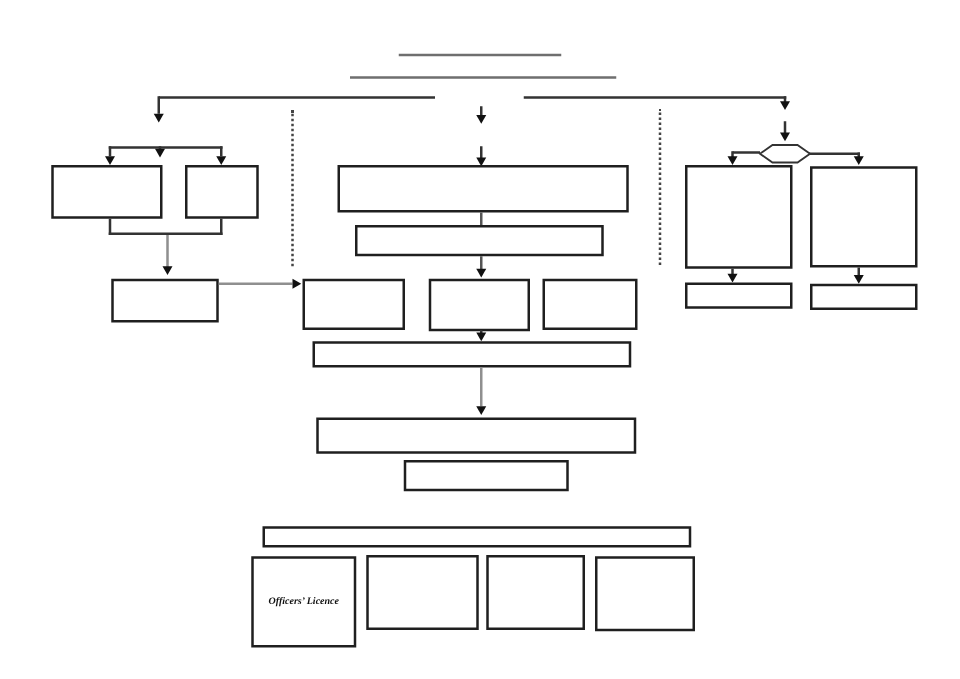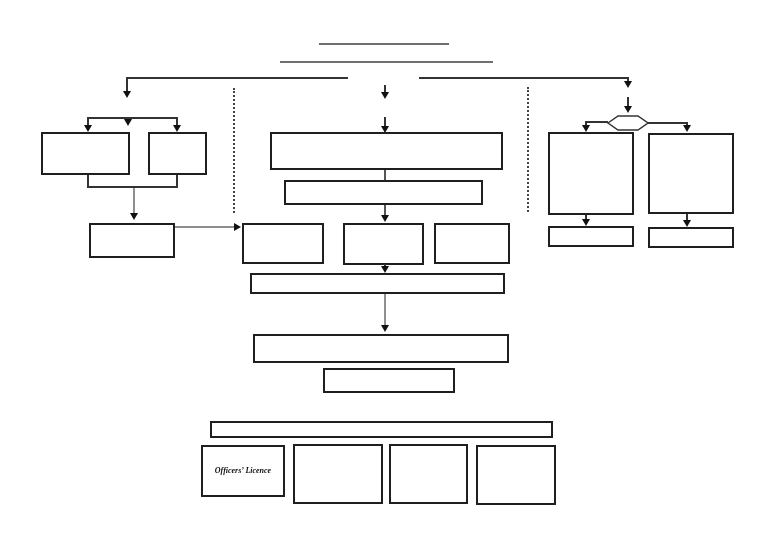--- a/index.html
+++ b/index.html
@@ -136,21 +136,21 @@
   <div class="box" style="left:548px;top:226px;width:86px;height:21px;">
     <span class="lbl"></span>
   </div>
   <div class="box" style="left:648px;top:227px;width:86px;height:21px;">
     <span class="lbl"></span>
   </div>
 
   <div class="box" style="left:210px;top:421px;width:343px;height:17px;">
     <span class="lbl"></span>
   </div>
-  <div class="box" style="left:201px;top:445px;width:84px;height:52px;">
+  <div class="box" style="left:201px;top:445px;width:84px;height:73px;">
     <span class="lbl">Officers’ Licence</span>
   </div>
   <div class="box" style="left:293px;top:444px;width:90px;height:60px;">
     <span class="lbl"></span>
   </div>
   <div class="box" style="left:389px;top:444px;width:79px;height:60px;">
     <span class="lbl"></span>
   </div>
   <div class="box" style="left:476px;top:445px;width:80px;height:60px;">
     <span class="lbl"></span>

